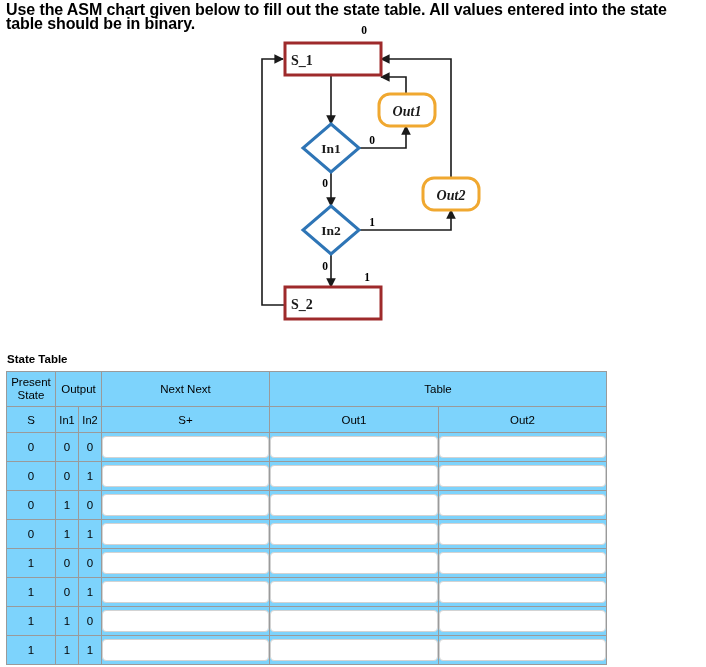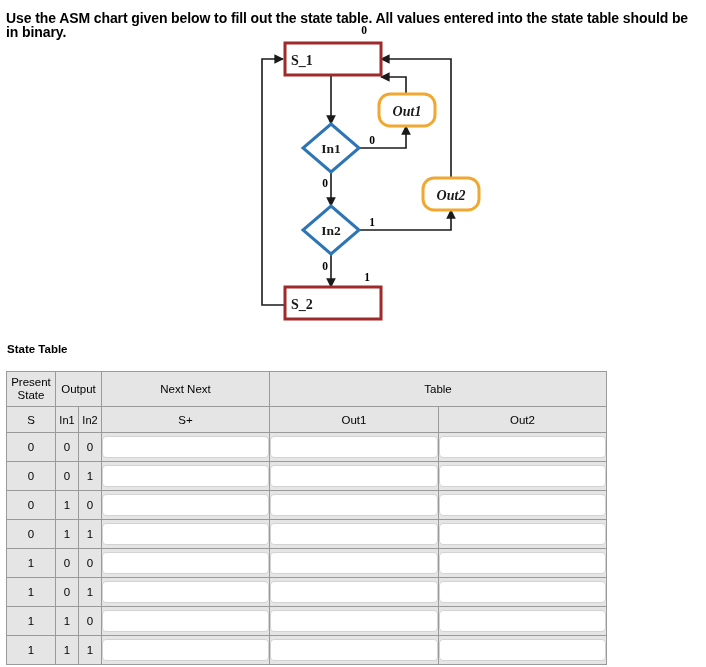--- a/index.html
+++ b/index.html
@@ -13,23 +13,23 @@
     font-family: "Liberation Sans", sans-serif;
     color: #1a1a1a;
     position: relative;
     overflow: hidden;
   }
 
   
   .prompt {
     position: absolute;
     left: 6px;
-    top: 11px;
+    top: 3px;
     width: 696px;
-    font-size: 14px;
+    font-size: 16px;
     font-weight: bold;
     letter-spacing: -0.1px;
     line-height: 14px;
     color: #000;
   }
 
   
   .asm-chart {
     position: absolute;
     left: 0px;
@@ -62,34 +62,34 @@
     font-family: "Liberation Serif", serif;
     font-weight: bold;
     font-size: 11.5px;
     fill: #000;
   }
 
   
   .table-heading {
     position: absolute;
     left: 7px;
-    top: 343px;
+    top: 353px;
     font-size: 11.5px;
     font-weight: bold;
     color: #000;
   }
 
   table.state-table {
     position: absolute;
     left: 6px;
     top: 371px;
     border-collapse: collapse;
     table-layout: fixed;
     width: 600px;
-    background: #e5e5e5;
+    background: #7dd3fc;
   }
   table.state-table td,
   table.state-table th {
     border: 1px solid #9a9a9a;
     padding: 0;
     margin: 0;
     text-align: center;
     vertical-align: middle;
     font-size: 11.5px;
     color: #000;

